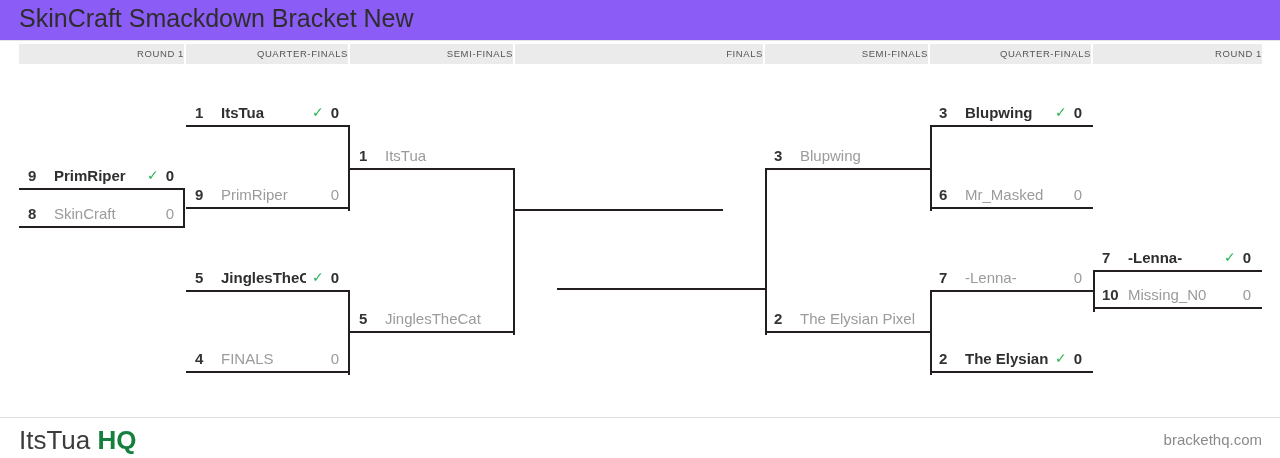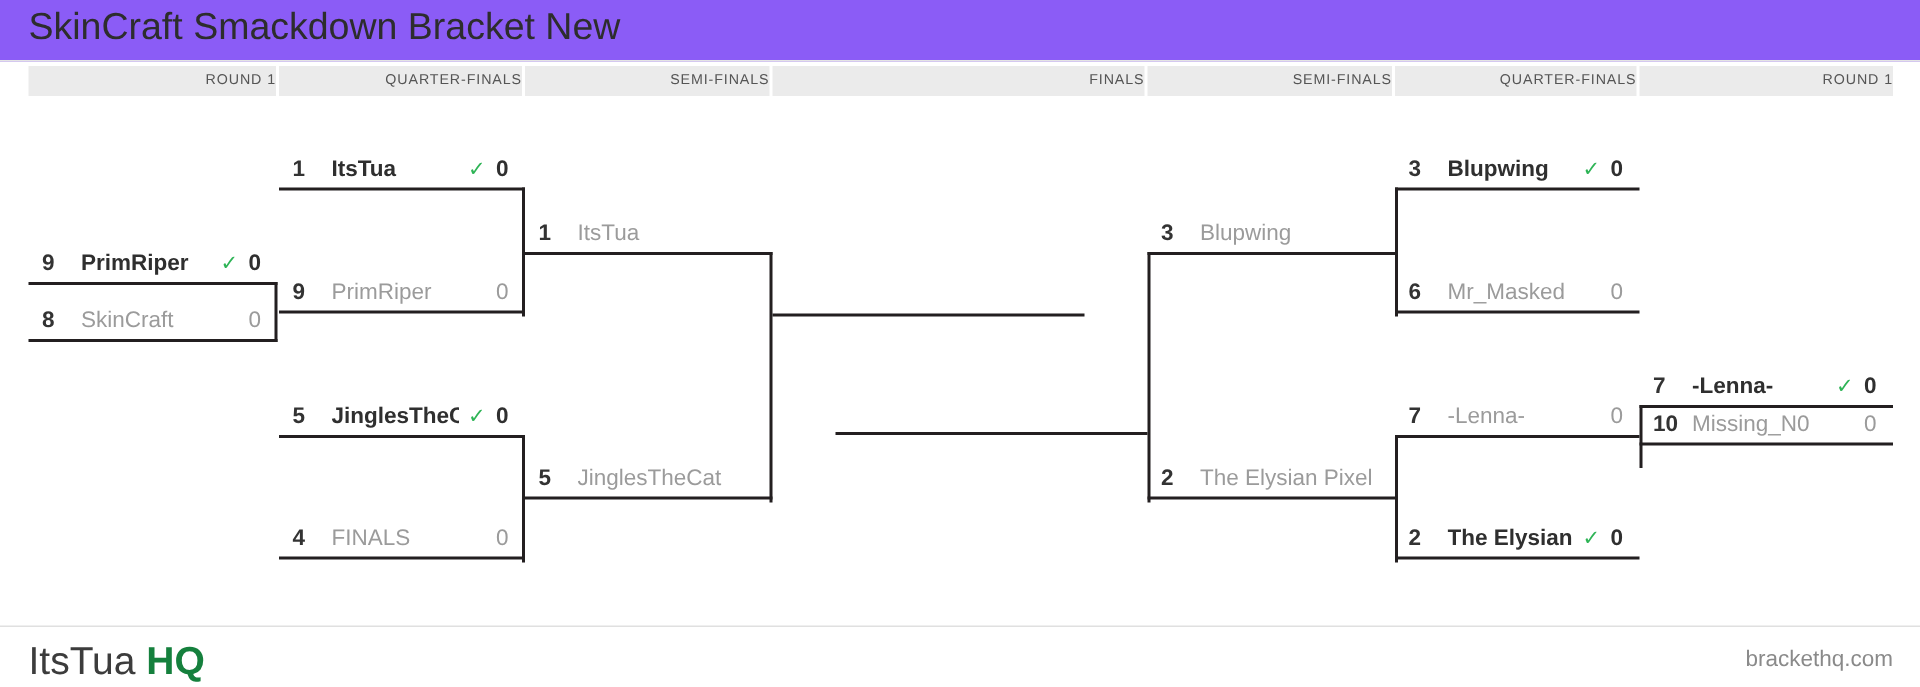--- a/index.html
+++ b/index.html
@@ -167,21 +167,21 @@
     <span class="check">✓</span>
     <span class="score">0</span>
   </div>
 
   <div class="slot winner" style="left:1093px;top:243px;width:169px">
     <span class="seed">7</span>
     <span class="pname">-Lenna-</span>
     <span class="check">✓</span>
     <span class="score">0</span>
   </div>
-  <div class="slot" style="left:1093px;top:268px;width:169px">
+  <div class="slot" style="left:1093px;top:280px;width:169px">
     <span class="seed">10</span>
     <span class="pname">Missing_N0</span>
 
     <span class="score">0</span>
   </div>
 
   <div class="footer">
     <a class="brand">
       <span>ItsTua</span><span> </span><span class="hq">HQ</span>
     </a>

